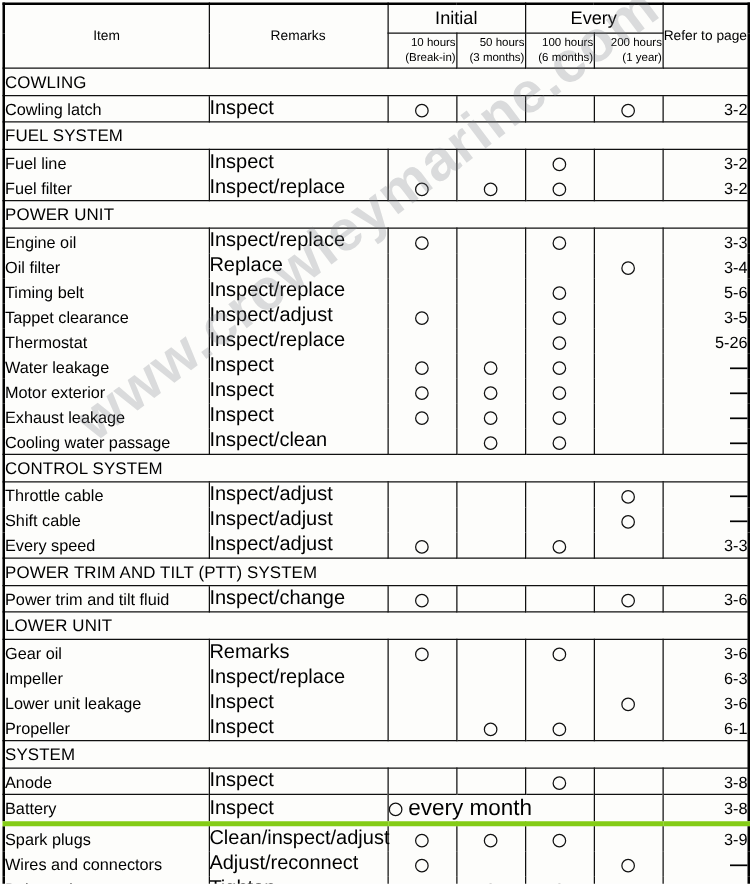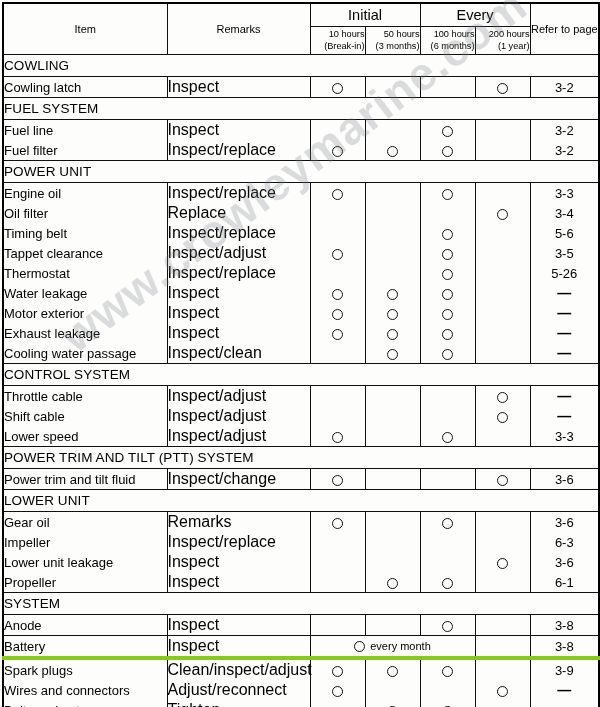--- a/index.html
+++ b/index.html
@@ -113,44 +113,44 @@
     vertical-align: middle;
     text-align: left;
     white-space: nowrap;
   }
   .c-mark {
     text-align: center;
     vertical-align: middle;
     font-size: 13px;
   }
   .c-pagetxt {
-    text-align: center;
+    text-align: right;
     vertical-align: middle;
     font-size: 13px;
     font-weight: bold;
     border-radius: 10px;
   }
   .mark-o {
     display: inline-block;
     width: 9px;
     height: 9px;
     border: 1.3px solid #111;
     border-radius: 50%;
     vertical-align: middle;
   }
   .dash {
     display: inline-block;
     font-size: 14px;
     font-weight: bold;
     line-height: 10px;
   }
   .span-note {
-    text-align: center;
-    vertical-align: middle;
-    font-size: 11px;
+    text-align: left;
+    vertical-align: middle;
+    font-size: 18px;
     white-space: nowrap;
   }
   .span-note .mark-o { margin-right: 5px; }
 
   
   tr.inner td { border-top: none; border-bottom: none; }
   tr.first-in-group td { border-top: 1px solid #101010; }
   tr.last-in-group td { border-bottom: 1px solid #101010; }
   tr.bat td { border-top: 1px solid #101010; border-bottom: 4px solid #84cc16; }
 </style>
@@ -334,21 +334,21 @@
         <tr class="datarow inner">
           <td class="c-itemtxt">Shift cable</td>
           <td class="c-remtxt">Inspect/adjust</td>
           <td class="c-mark"></td>
           <td class="c-mark"></td>
           <td class="c-mark"></td>
           <td class="c-mark"><span class="mark-o"></span></td>
           <td class="c-pagetxt"><span class="dash">—</span></td>
         </tr>
         <tr class="datarow inner last-in-group">
-          <td class="c-itemtxt">Lower speed</td>
+          <td class="c-itemtxt">Every speed</td>
           <td class="c-remtxt">Inspect/adjust</td>
           <td class="c-mark"><span class="mark-o"></span></td>
           <td class="c-mark"></td>
           <td class="c-mark"><span class="mark-o"></span></td>
           <td class="c-mark"></td>
           <td class="c-pagetxt">3-3</td>
         </tr>
         <tr>
           <td class="section-cell" colspan="7">POWER TRIM AND TILT (PTT) SYSTEM</td>
         </tr>

